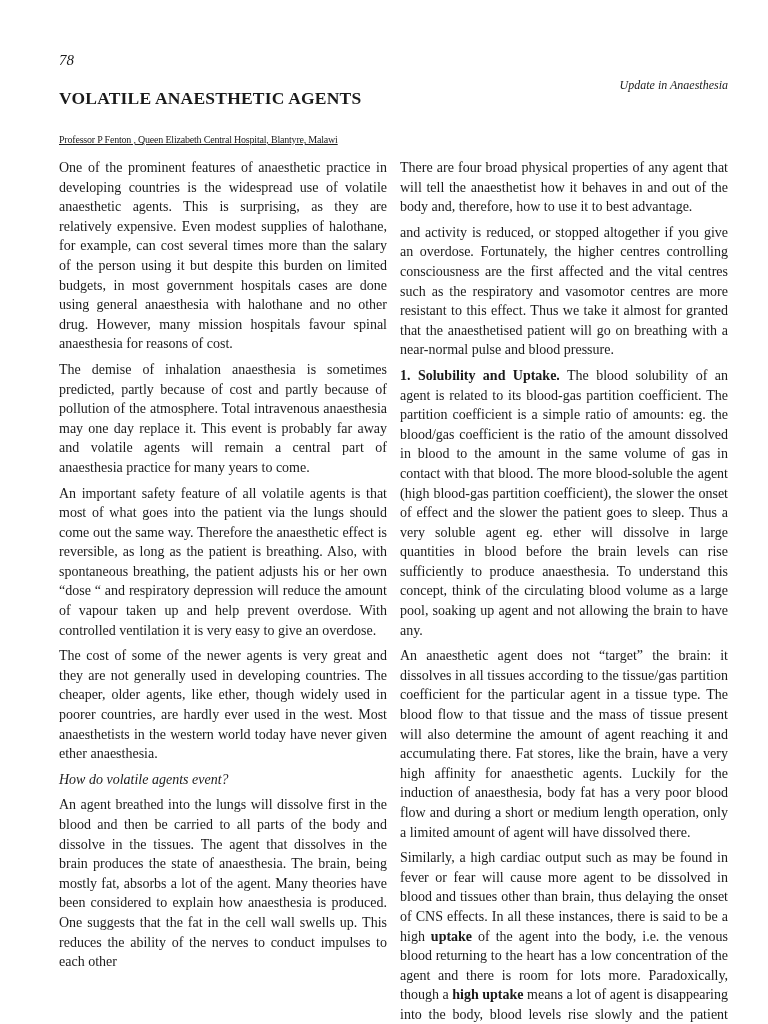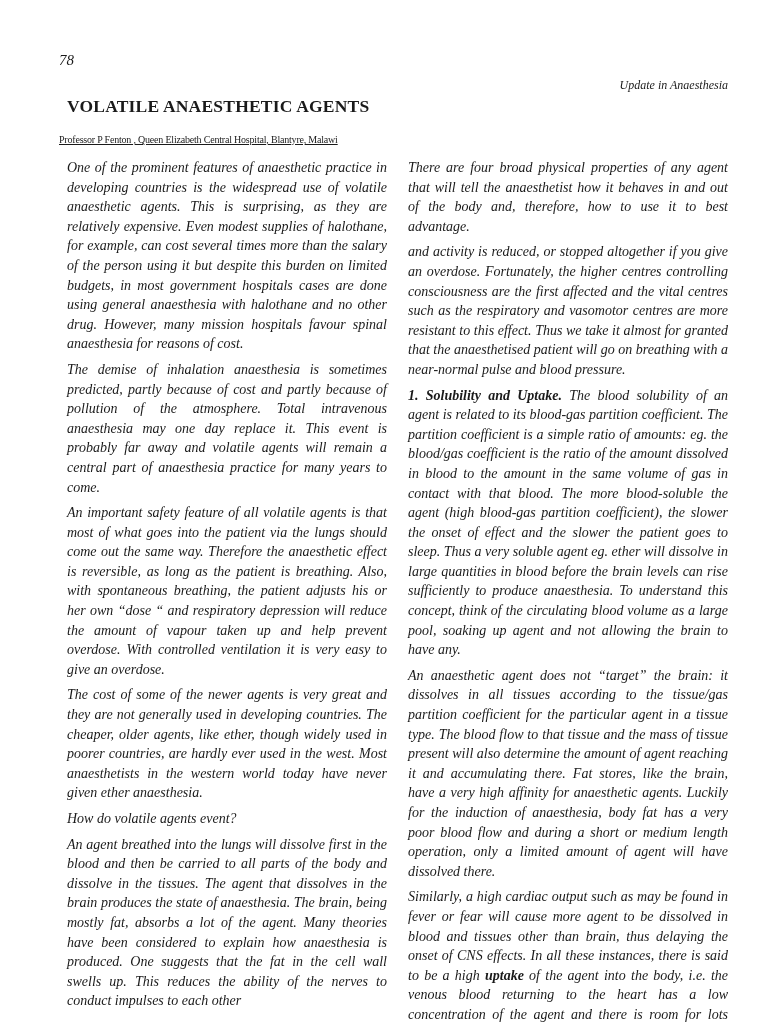--- a/index.html
+++ b/index.html
@@ -10,34 +10,34 @@
   }
   .page-number {
     position: absolute; left: 59px; top: 52px;
     font-style: italic; font-size: 15px;
   }
   .running-head {
     position: absolute; right: 40px; top: 50px;
     font-style: italic; font-size: 12px; margin-top: 28px;
   }
   .title {
-    position: absolute; left: 59px; top: 88px; margin: 8px;
+    position: absolute; left: 59px; top: 88px; margin: 0;
     font-weight: bold; font-size: 17.5px; letter-spacing: 0.2px; text-align: right;
   }
   .byline {
     position: absolute; left: 59px; top: 134px;
     font-size: 10px; letter-spacing: -0.2px; text-decoration: underline;
   }
   .col {
     position: absolute; top: 158px; width: 328px;
     font-size: 14px; line-height: 19.6px;
   }
   .col-left { left: 59px; }
   .col-right { left: 400px; }
-  .col p { margin: 0 0 6px 8px; text-align: justify; font-style: italic; }
+  .col p { margin: 0 0 6px 0; text-align: justify; }
   .subhead { font-style: italic; }
   b { font-weight: bold; }
 </style>
 </head>
 <body>
 
 <div class="page-number">78</div>
 <div class="running-head">Update in Anaesthesia</div>
 
 <h1 class="title">VOLATILE ANAESTHETIC AGENTS</h1>

